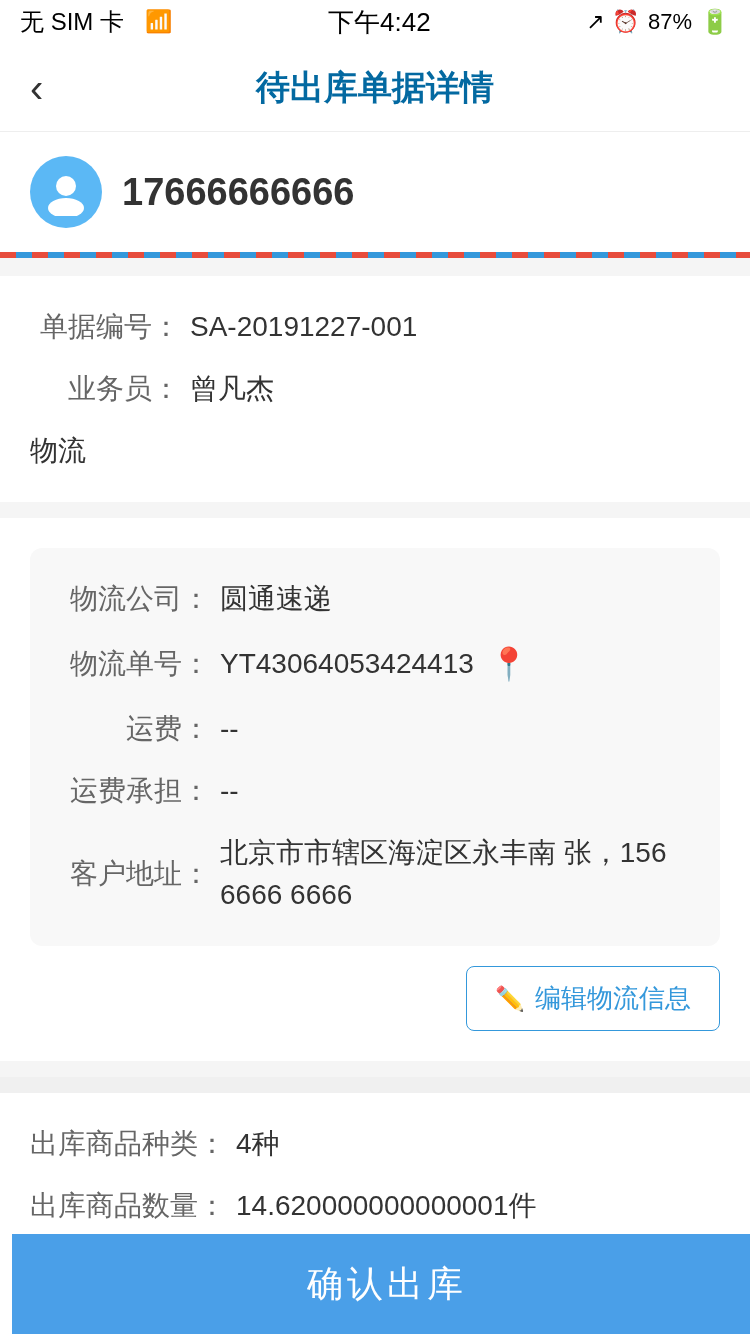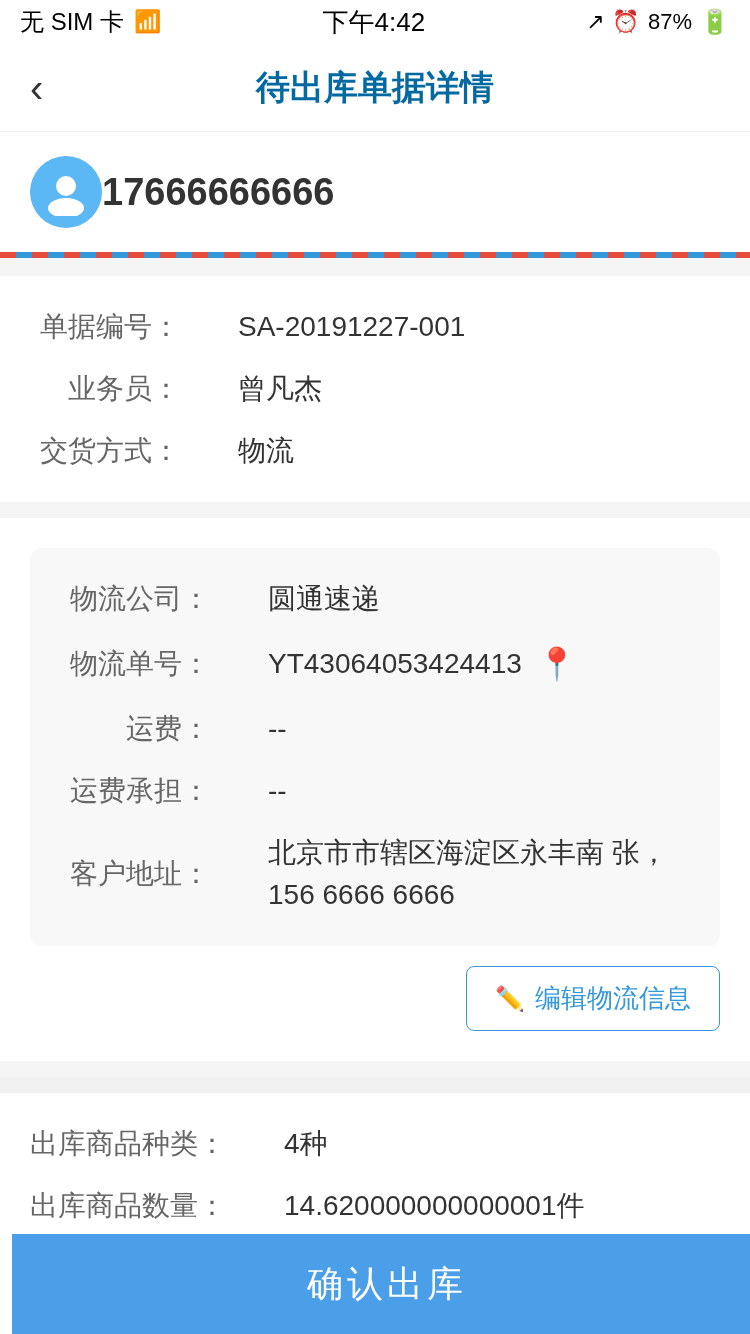--- a/index.html
+++ b/index.html
@@ -17,21 +17,21 @@
     .status-bar {
       height: 44px;
       background: #fff;
       display: flex;
       align-items: center;
       justify-content: space-between;
       padding: 0 20px;
       font-size: 24px;
       color: #000;
     }
-    .status-left { display: flex; align-items: center; gap: 10px; }
+    .status-left { display: flex; align-items: center; gap: 21px; }
     .status-right { display: flex; align-items: center; gap: 8px; font-size: 22px; }
     .wifi-icon, .signal-icon { font-size: 22px; }
 
     
     .nav-bar {
       height: 88px;
       background: #fff;
       display: flex;
       align-items: center;
       padding: 0 30px;
@@ -52,20 +52,21 @@
       font-weight: 600;
       color: #0369a1;
     }
 
     
     .customer-header {
       background: #fff;
       padding: 24px 30px;
       display: flex;
       align-items: center;
+      gap: 20px;
       margin-bottom: 0;
     }
     .avatar {
       width: 72px;
       height: 72px;
       border-radius: 50%;
       background: #5bb8f5;
       display: flex;
       align-items: center;
       justify-content: center;
@@ -110,21 +111,20 @@
       min-width: 160px;
       text-align: right;
       flex-shrink: 0;
       padding-right: 10px;
     }
     .info-value {
       color: #333;
       font-size: 28px;
       flex: 1;
       line-height: 1.5;
-      margin-left: 48px;
     }
     .info-value.with-icon {
       display: flex;
       align-items: center;
       gap: 16px;
     }
     .location-icon {
       color: #3498db;
       font-size: 32px;
       cursor: pointer;
@@ -243,21 +243,20 @@
   <div class="section">
     <div class="info-row">
       <span class="info-label">单据编号：</span>
       <span class="info-value">SA-20191227-001</span>
     </div>
     <div class="info-row">
       <span class="info-label">业务员：</span>
       <span class="info-value">曾凡杰</span>
     </div>
     <div class="info-row">
-      <span class="info-label">交货方式：</span>
       <span class="info-value">物流</span>
     </div>
   </div>
 
   <div class="section">
     <div class="logistics-card">
       <div class="info-row">
         <span class="info-label">物流公司：</span>
         <span class="info-value">圆通速递</span>
       </div>

